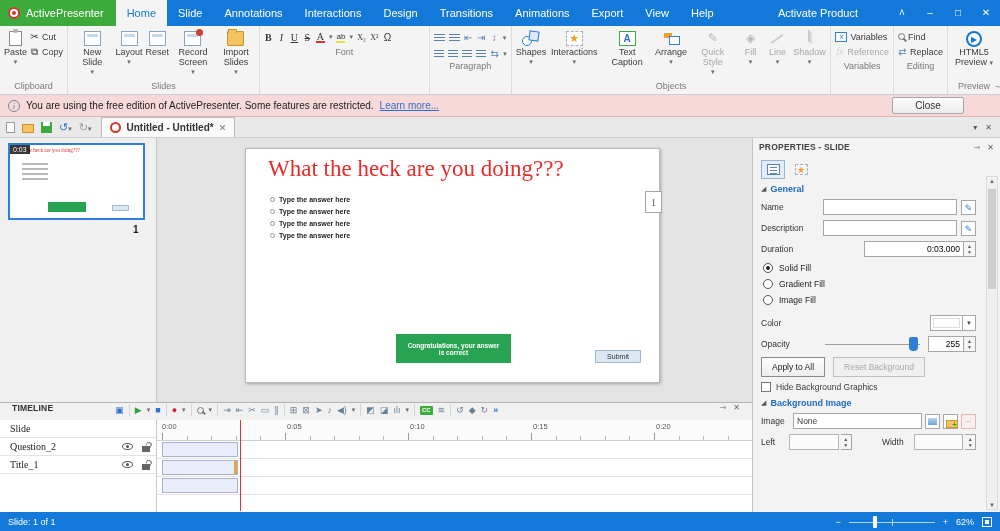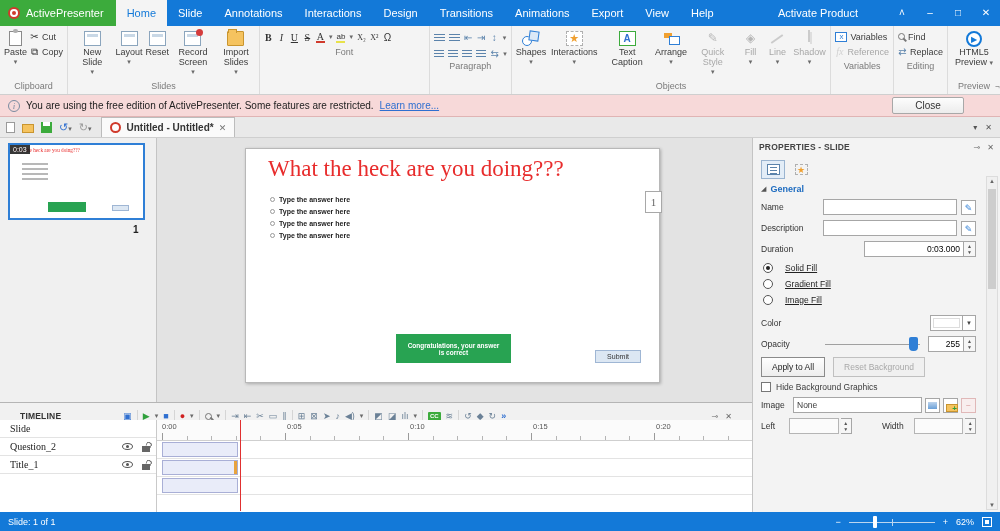--- a/index.html
+++ b/index.html
@@ -122,41 +122,41 @@
   .psc-dn { position:absolute; bottom:1px; left:0; right:0; }
   .pcontent { position:absolute; left:0; right:16px; top:40px; bottom:0; font-size:8.5px; }
   .sect { display:flex; align-items:center; gap:4px; color:#1e6cc0; font-weight:bold; font-size:9px; margin:6px 8px 2px; }
   .sect .tri { color:#555; font-size:7px; font-weight:normal; }
   .prow { display:flex; align-items:center; margin:5px 8px; }
   .plabel { width:62px; color:#333; }
   .pinput { flex:1; height:16px; background:#fff; border:1px solid #a6a6a6; font-size:8.5px; padding:0 3px; font-family:"Liberation Sans",sans-serif; }
   .editbtn { width:15px; height:15px; border:1px solid #a6a6a6; background:#fff; margin-left:4px; color:#2f7fd6; font-size:9px; text-align:center; line-height:14px; }
   .spin { width:12px; height:16px; border:1px solid #a6a6a6; border-left:none; background:#f6f6f6; display:flex; flex-direction:column; align-items:center; justify-content:center; font-size:5px; color:#555; line-height:6px; }
   .num-input { width:100px; height:16px; background:#fff; border:1px solid #a6a6a6; font-size:8.5px; text-align:right; padding:0 3px; }
-  .radio-row { display:flex; align-items:flex-start; gap:12px; margin:6px 10px; color:#222;text-decoration:underline; }
+  .radio-row { display:flex; align-items:flex-start; gap:6px; margin:6px 10px; color:#222; }
   .radio { width:10px; height:10px; border:1px solid #555; border-radius:50%; background:#fff; position:relative; }
   .radio.sel::after { content:''; position:absolute; left:2px; top:2px; width:4px; height:4px; border-radius:50%; background:#222; }
   .swatch-combo { margin-left:auto; width:46px; height:16px; border:1px solid #a6a6a6; background:#fff; display:flex; }
   .swatch { flex:1; background:#fff; margin:2px; border:1px solid #ddd; }
   .swatch-caret { width:13px; border-left:1px solid #a6a6a6; font-size:6px; text-align:center; line-height:15px; color:#444; }
   .slider { position:relative; flex:1; height:14px; margin:0 8px 0 2px; }
   .slider .track { position:absolute; left:0; right:0; top:7px; height:1px; background:#a0a0a0; }
   .slider .handle { position:absolute; right:2px; top:0; width:9px; height:14px; background:#2f7fd6; border-radius:2px 2px 4px 4px; }
   .checkbox { width:10px; height:10px; border:1px solid #777; background:#fff; margin-right:5px; }
   .pbtn { height:20px; border:1px solid #8a8a8a; background:linear-gradient(#fefefe,#ededed); font-size:8.5px; color:#222; text-align:center; line-height:18px; padding:0 10px; }
   .pbtn.disabled { border-color:#c0c0c0; background:#f0f0f0; color:#a0a0a0; }
   .mini-btn { width:15px; height:15px; border:1px solid #a6a6a6; background:#fff; margin-left:3px; position:relative; }
   .mini-img::before { content:''; position:absolute; left:2px; top:3px; right:2px; bottom:3px; background:linear-gradient(#bcd3ec,#6aa0d8); }
   .mini-folder::before { content:''; position:absolute; left:2px; top:5px; width:10px; height:6px; background:#f5c35f; border:1px solid #c9952f; }
   .mini-folder::after { content:'+'; position:absolute; right:0px; bottom:-1px; color:#2fa03c; font-size:8px; font-weight:bold; }
   .mini-minus { border-color:#e0b8b8; color:#d89a9a; text-align:center; line-height:13px; background:#f8eeee; }
   .dim-field { width:56px; height:16px; background:#fbfbfb; border:1px solid #b5b5b5; }
   
   .timeline { position:absolute; left:0; top:402px; width:752px; height:110px; background:#fff; border-top:1px solid #b5b5b5; }
-  .tl-header { height:27px; background:#f1f1f1; border-bottom:1px solid #d5d5d5; display:flex; align-items:center; padding:0 20px; }
+  .tl-header { height:27px; background:#f1f1f1; border-bottom:1px solid #d5d5d5; display:flex; align-items:flex-start; padding:0 12px; }
   .tl-title { font-weight:bold; font-size:8.5px; color:#333; letter-spacing:.2px; }
   .tl-toolbar { display:flex; align-items:center; gap:5px; margin-left:62px; }
   .ti { font-size:9px; color:#6a8096; line-height:14px; }
   .ti.green { color:#2fa03c; } .ti.blue { color:#2f6fd0; } .ti.red { color:#d02020; font-weight:bold; }
   .ti.ccbox { background:#3cab3c; color:#fff; font-size:6px; font-weight:bold; padding:1px 2px; border-radius:1px; line-height:7px; }
   .tsep { width:1px; height:12px; background:#d5d5d5; }
   .tl-hicons { margin-left:auto; display:flex; gap:7px; color:#666; font-size:8px; }
   .tl-left { position:absolute; left:0; top:17px; bottom:0; width:157px; background:#fff; border-right:1px solid #c9c9c9; z-index:3; }
   .tl-selrow { height:21px; border-bottom:1px solid #d5d5d5; display:flex; align-items:center; padding:0 6px 0 10px; gap:8px; }
   .tl-selrow .name, .tl-row .name { font-family:"Liberation Serif", serif; font-size:10px; color:#222; }
@@ -536,20 +536,24 @@
       </div>
       <div class="prow" style="gap:8px">
         <span class="pbtn">Apply to All</span>
         <span class="pbtn disabled">Reset Background</span>
       </div>
       <div class="prow">
         <span class="checkbox"></span>
         <span>Hide Background Graphics</span>
       </div>
 
+      <div class="sect">
+        <span class="tri">◢</span>
+        <span>Background Image</span>
+      </div>
       <div class="prow">
         <span class="plabel" style="width:32px">Image</span>
         <span class="pinput" style="line-height:14px">None</span>
         <span class="mini-btn mini-img"></span>
         <span class="mini-btn mini-folder"></span>
         <span class="mini-btn mini-minus">−</span>
       </div>
       <div class="prow" style="gap:2px">
         <span class="plabel" style="width:30px">Left</span>
         <span class="dim-field"></span>

